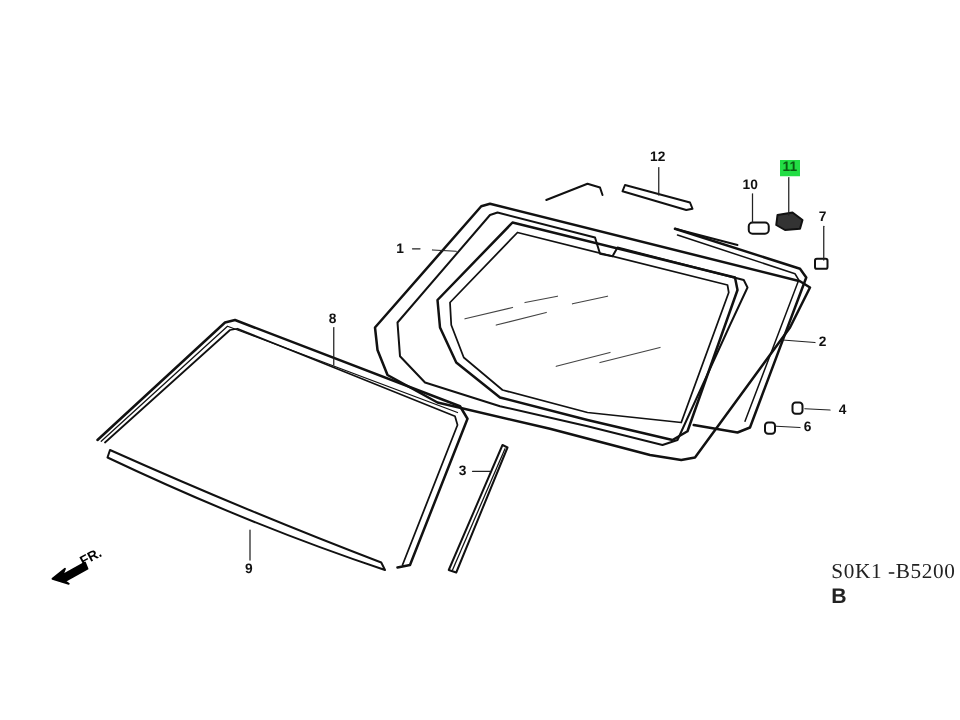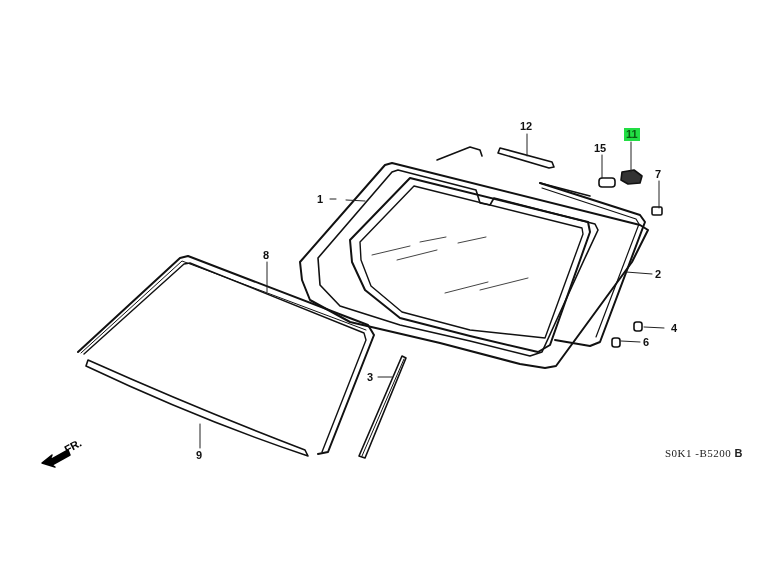--- a/index.html
+++ b/index.html
@@ -1,20 +1,20 @@
 <!DOCTYPE html>
 <html><head>
 <meta charset="utf-8">
 <style>
   html, body { margin: 0; padding: 0; background: #ffffff; }
   body { width: 768px; height: 576px; overflow: hidden; position: relative; font-family: "Liberation Sans", sans-serif; }
   #diagram { position: absolute; left: 0; top: 0; width: 768px; height: 576px; }
   .lbl { position: absolute; font-family: "Liberation Sans", sans-serif; font-size: 11px; color: #111; line-height: 1; font-weight: bold; }
   .lbl-hl { background: #22dd44; color: #0a5a12; padding: 1px 2px; font-weight: bold; }
-  .code { position: absolute; font-family: "Liberation Serif", serif; font-size: 11px; color: #222; letter-spacing: 0.5px; }
+  .code { position: absolute; font-family: "Liberation Serif", serif; font-size: 17px; color: #222; letter-spacing: 0.5px; }
   .fr { position: absolute; font-family: "Liberation Sans", sans-serif; font-size: 11px; font-weight: bold; color: #000; transform: rotate(-28deg); }
 </style>
 </head>
 <body>
 
 <svg id="diagram" viewBox="0 0 768 576" xmlns="http://www.w3.org/2000/svg">
   <g fill="none" stroke="#111" stroke-linecap="round" stroke-linejoin="round">
 
     <g>
       <path stroke-width="2" d="M300,262 L385,165 L392,163 L640,225 L648,230 L632,262 L556,366 L545,368 L520,364 L440,343 L350,322 L310,300 L302,280 Z"></path>
@@ -82,21 +82,21 @@
 </svg>
 
 <span class="lbl" style="left:317px;top:194px;">1</span>
 <span class="lbl" style="left:655px;top:269px;">2</span>
 <span class="lbl" style="left:367px;top:372px;">3</span>
 <span class="lbl" style="left:671px;top:323px;">4</span>
 <span class="lbl" style="left:643px;top:337px;">6</span>
 <span class="lbl" style="left:655px;top:169px;">7</span>
 <span class="lbl" style="left:263px;top:250px;">8</span>
 <span class="lbl" style="left:196px;top:450px;">9</span>
-<span class="lbl" style="left:594px;top:143px;">15</span>
+<span class="lbl" style="left:594px;top:143px;">10</span>
 <span class="lbl lbl-hl" style="left:624px;top:128px;">11</span>
 <span class="lbl" style="left:520px;top:121px;">12</span>
 
 <span class="fr" style="left:64px;top:440px;">FR.</span>
 
 <span class="code" style="left:665px;top:447px;">
   <span>S0K1 -B5200</span>
   <span style="font-weight:bold;font-family:'Liberation Sans',sans-serif;">B</span>
 </span>
 

